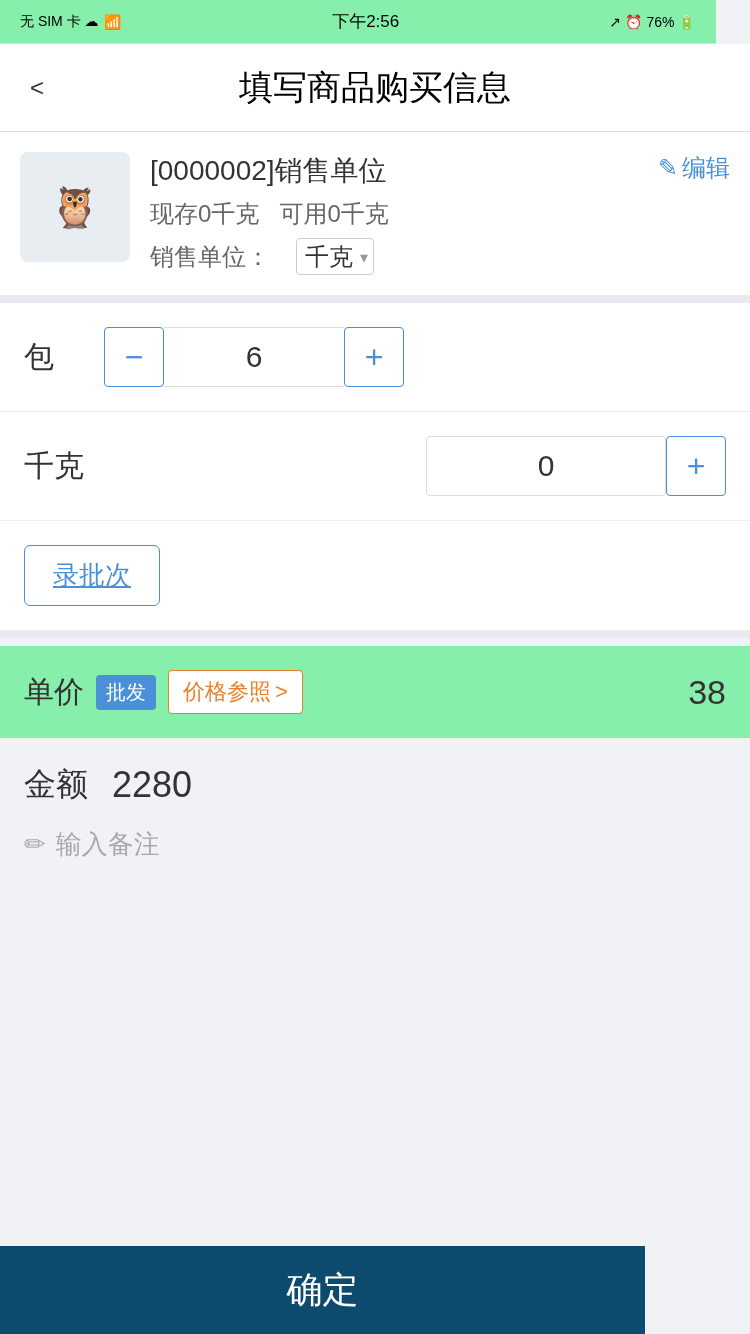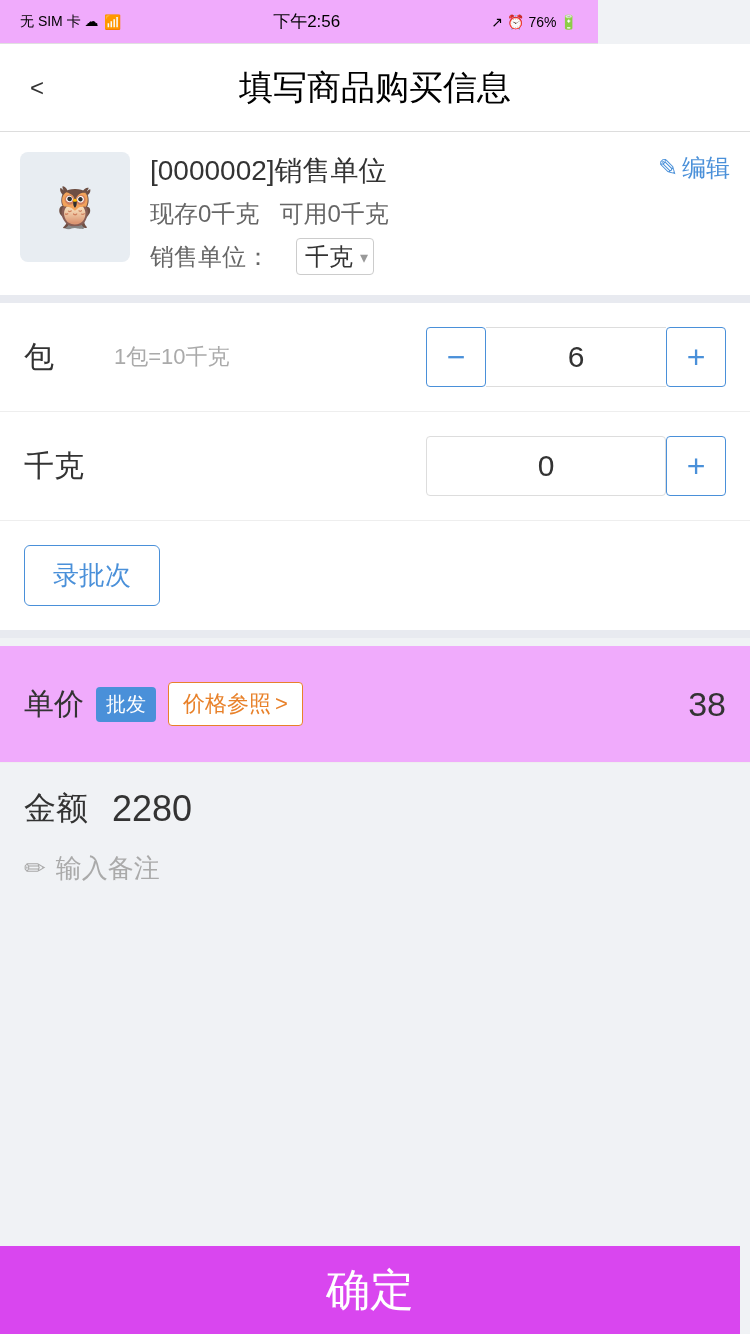--- a/index.html
+++ b/index.html
@@ -8,23 +8,23 @@
       width: 750px;
       min-height: 1334px;
       font-family: -apple-system, 'PingFang SC', 'Helvetica Neue', sans-serif;
       background: #f0f2f5;
       position: relative;
       overflow-x: hidden;
     }
 
     
     .status-bar {
-      width: 598px;
+      width: 716px;
       height: 44px;
-      background: #f0abfc;
+      background: #86efac;
       display: flex;
       align-items: center;
       justify-content: space-between;
       padding: 0 20px;
       font-size: 14px;
       color: #000;
       border-bottom: 1px solid #e0e0e0;
     }
     .status-left { display: flex; align-items: center; gap: 6px; font-size: 14px; }
     .status-center { font-size: 17px; font-weight: 500; }
@@ -215,27 +215,28 @@
       font-weight: 600;
     }
     .batch-btn {
       border: 1px solid #4a90d9;
       border-radius: 6px;
       padding: 12px 28px;
       font-size: 26px;
       color: #4a90d9;
       background: #fff;
       cursor: pointer;
+      text-decoration: underline;
     }
 
     
     .price-section {
-      background: #f0abfc;
+      background: #86efac;
       margin-top: 8px;
-      padding: 36px 24px;
+      padding: 24px 24px;
       border-bottom: 1px solid #eee;
     }
     .price-row {
       display: flex;
       align-items: center;
       justify-content: space-between;
     }
     .price-left {
       display: flex;
       align-items: center;
@@ -309,25 +310,25 @@
     .bottom-blank {
       background: #f0f2f5;
       height: 380px;
     }
 
     
     .confirm-btn {
       position: fixed;
       bottom: 0;
       left: 0;
-      width: 740px;
+      width: 645px;
       height: 88px;
-      background: #d946ef;
+      background: #0c4a6e;
       color: #fff;
-      font-size: 44px;
+      font-size: 36px;
       border: none;
       cursor: pointer;
       display: flex;
       align-items: center;
       justify-content: center;
     }
   </style>
 </head>
 <body>
 
@@ -376,21 +377,20 @@
         </select>
       </div>
     </div>
   </div>
 </div>
 
 <div class="input-section">
 
   <div class="input-row">
     <span class="input-label">包</span>
-    <span class="input-hint">1包=10千克</span>
     <div class="stepper">
       <button class="stepper-btn">−</button>
       <input class="stepper-input" type="text" value="6" style="">
       <button class="stepper-btn">+</button>
     </div>
   </div>
 
   <div class="input-row">
     <span class="input-label">千克</span>
     <span class="input-hint"></span>

